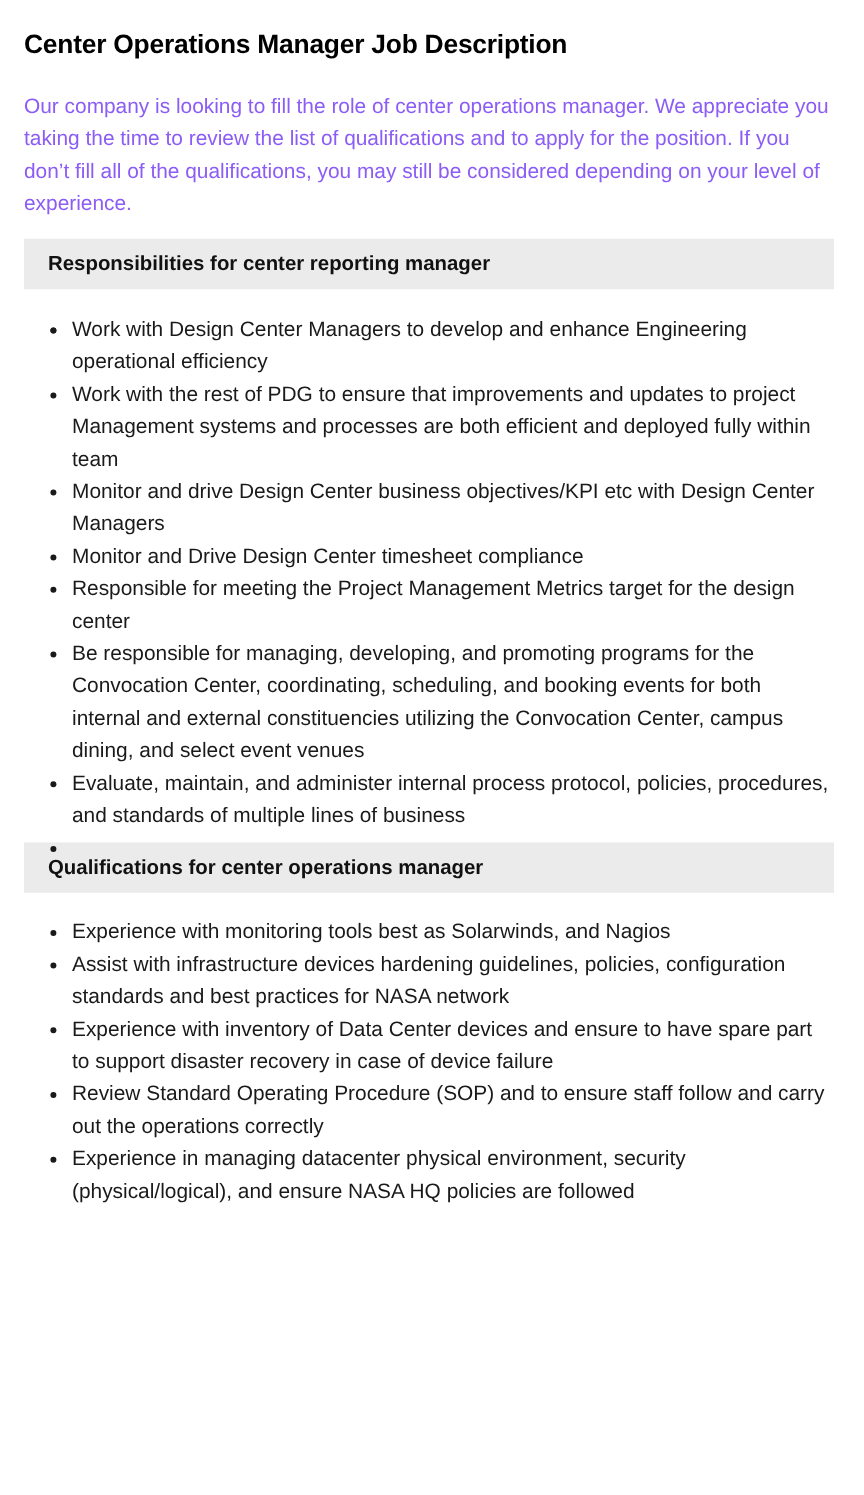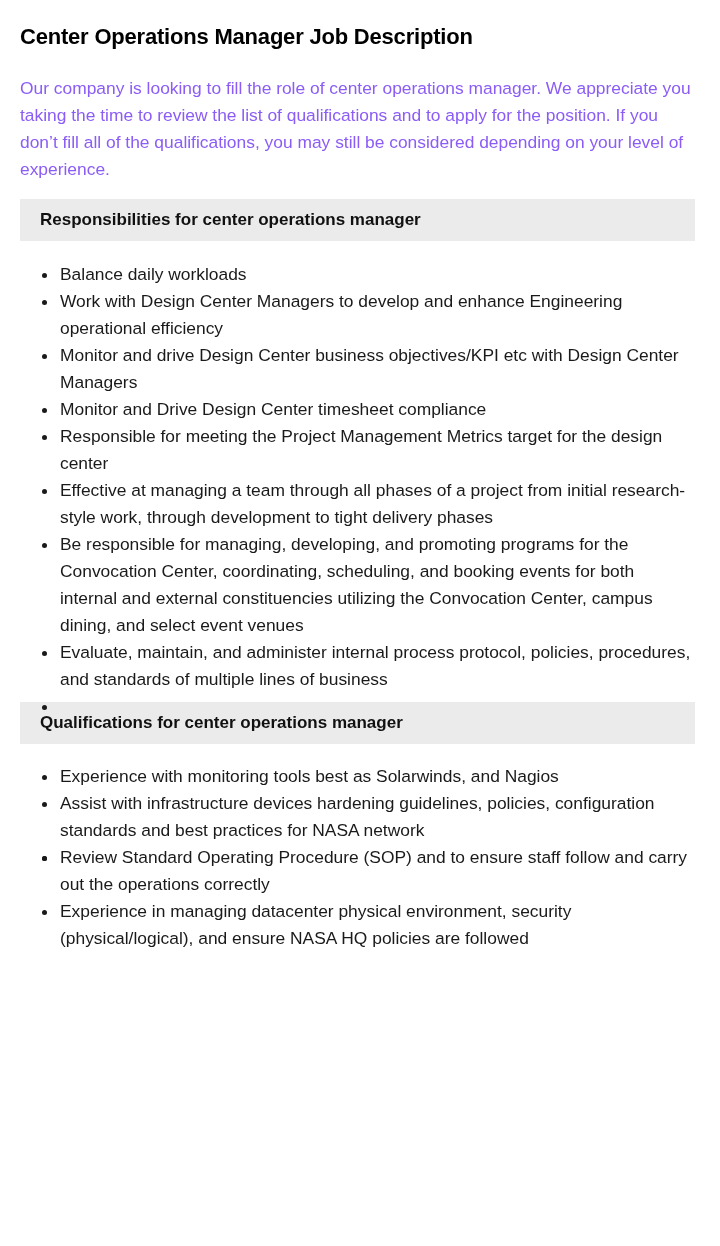--- a/index.html
+++ b/index.html
@@ -72,34 +72,34 @@
     .section-2 { margin-top: 9px; }
     ul.items.q { margin-top: 19px; }
   </style>
 </head>
 <body>
 
 <div class="page">
   <h1 class="title">Center Operations Manager Job Description</h1>
   <p class="intro">Our company is looking to fill the role of center operations manager. We appreciate you taking the time to review the list of qualifications and to apply for the position. If you don’t fill all of the qualifications, you may still be considered depending on your level of experience.</p>
 
-  <div class="section-header">Responsibilities for center operations manager</div>
+  <div class="section-header">Responsibilities for center reporting manager</div>
   <ul class="items">
-    <li><span class="bullet"></span><span>Balance daily workloads</span></li>
+    <li><span class="bullet"></span></li>
     <li><span class="bullet"></span><span>Work with Design Center Managers to develop and enhance Engineering operational efficiency</span></li>
+    <li><span class="bullet"></span><span>Work with the rest of PDG to ensure that improvements and updates to project Management systems and processes are both efficient and deployed fully within team</span></li>
     <li><span class="bullet"></span><span>Monitor and drive Design Center business objectives/KPI etc with Design Center Managers</span></li>
     <li><span class="bullet"></span><span>Monitor and Drive Design Center timesheet compliance</span></li>
     <li><span class="bullet"></span><span>Responsible for meeting the Project Management Metrics target for the design center</span></li>
-    <li><span class="bullet"></span><span>Effective at managing a team through all phases of a project from initial research-style work, through development to tight delivery phases</span></li>
     <li><span class="bullet"></span><span>Be responsible for managing, developing, and promoting programs for the Convocation Center, coordinating, scheduling, and booking events for both internal and external constituencies utilizing the Convocation Center, campus dining, and select event venues</span></li>
     <li><span class="bullet"></span><span>Evaluate, maintain, and administer internal process protocol, policies, procedures, and standards of multiple lines of business</span></li>
     <li><span class="bullet"></span></li>
   </ul>
 
   <div class="section-header section-2">Qualifications for center operations manager</div>
   <ul class="items q">
     <li><span class="bullet"></span><span>Experience with monitoring tools best as Solarwinds, and Nagios</span></li>
     <li><span class="bullet"></span><span>Assist with infrastructure devices hardening guidelines, policies, configuration standards and best practices for NASA network</span></li>
-    <li><span class="bullet"></span></li>
+    <li><span class="bullet"></span><span>Experience with inventory of Data Center devices and ensure to have spare part to support disaster recovery in case of device failure</span></li>
     <li><span class="bullet"></span><span>Review Standard Operating Procedure (SOP) and to ensure staff follow and carry out the operations correctly</span></li>
     <li><span class="bullet"></span><span>Experience in managing datacenter physical environment, security (physical/logical), and ensure NASA HQ policies are followed</span></li>
   </ul>
 </div>
 
 </body></html>

